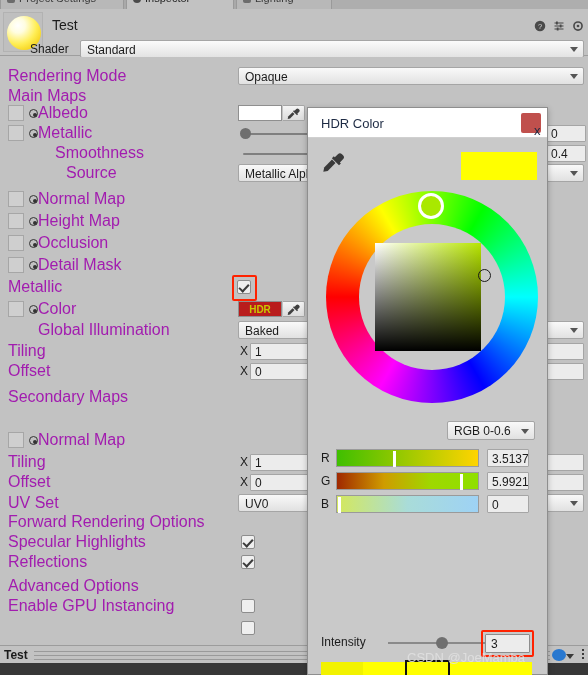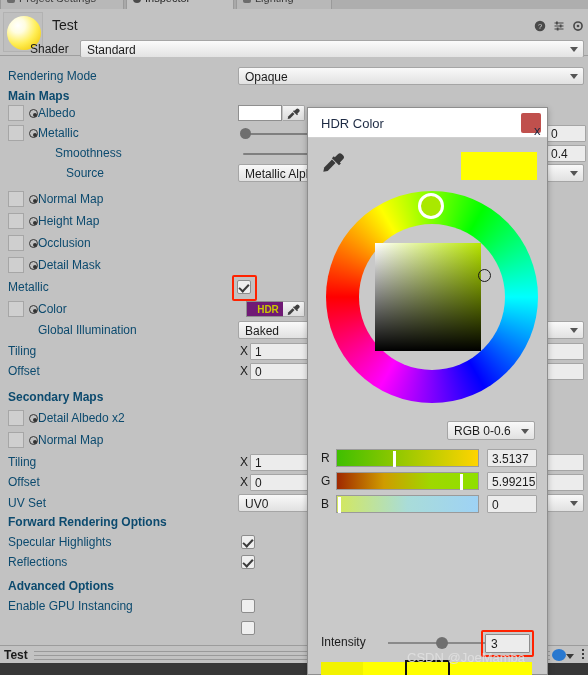--- a/index.html
+++ b/index.html
@@ -65,22 +65,22 @@
     position: absolute; right: 5px; top: 6px;
     border-left: 4px solid transparent; border-right: 4px solid transparent;
     border-top: 5px solid #555;
   }
   .hdr-icons { position: absolute; right: 4px; top: 11px; display: flex; gap: 7px; align-items: center; }
   .hdr-icons .hi { width: 12px; height: 12px; color: #4a4a4a; }
 
   
   .insp-body { position: absolute; top: 57px; left: 0; width: 588px; height: 588px; background: #c2c2c2; }
   .row { position: absolute; left: 0; width: 588px; height: 20px; }
-  .lbl { position: absolute; font-size: 12px; color: #0c4a6e; white-space: nowrap; line-height: 20px; }
-  .lbl.bold { font-weight: bold; }
+  .lbl { position: absolute; font-size: 16px; color: #a21caf; white-space: nowrap; line-height: 20px; }
+  .lbl.bold { font-weight: normal; }
   .ind1 { left: 8px; }
   .ind3 { left: 38px; }
   .ind4 { left: 55px; }
 
   .texbox {
     position: absolute; left: 8px; top: 2px; width: 16px; height: 16px;
     background: #cfcfcf; border: 1px solid #a6a6a6;
   }
   .targetdot {
     position: absolute; width: 9px; height: 9px; border: 1px solid #333;
@@ -230,21 +230,21 @@
   .rgbmode .arrow {
     position: absolute; right: 5px; top: 7px;
     border-left: 4px solid transparent; border-right: 4px solid transparent;
     border-top: 5px solid #555;
   }
   .chrow { position: absolute; left: 13px; width: 216px; height: 22px; }
   .chrow .ch-lbl { position: absolute; left: 0; top: 3px; font-size: 12px; }
   .ch-bar { position: absolute; left: 15px; top: 1px; width: 143px; height: 18px; border: 1px solid #9a9a9a; }
   .ch-mark { position: absolute; top: 1px; width: 3px; height: 16px; background: #fff; }
   .ch-val {
-    position: absolute; left: 166px; top: 1px; width: 50px; height: 18px;
+    position: absolute; left: 166px; top: 1px; width: 42px; height: 18px;
     background: #ececec; border: 1px solid #a5a5a5; border-radius: 1px;
     font-size: 12px; padding: 2px 2px 2px 4px; overflow: hidden; white-space: nowrap;
   }
 
   .intensity-lbl { position: absolute; left: 13px; top: 527px; font-size: 12px; }
   .int-track { position: absolute; left: 80px; top: 534px; width: 102px; height: 2px; background: #8a8a8a; }
   .int-knob { position: absolute; left: 128px; top: 529px; width: 12px; height: 12px; border-radius: 50%; background: #6f6f6f; }
   .int-val {
     position: absolute; left: 177px; top: 526px; width: 45px; height: 19px;
     background: #ececec; border: 1px solid #8d8d8d; border-radius: 1px;
@@ -398,21 +398,21 @@
     <div class="row" style="top:220px">
       <span class="lbl ind1">Metallic</span>
       <div class="chk on" style="left:237px"></div>
       <div class="redbox" style="left:232px; top:-2px; width:25px; height:26px;"></div>
     </div>
 
     <div class="row" style="top:242px">
       <div class="texbox"></div>
       <span class="targetdot" style="left:29px"></span>
       <span class="lbl ind3">Color</span>
-      <div class="hdrbadge" style="left:246px; background:#701a75;">
+      <div class="hdrbadge" style="left:238px; background:#b91c1c;">
         <span>HDR</span>
       </div>
       <div class="eyedrop" style="left:283px">
         <svg width="14" height="12" viewBox="0 0 14 12">
           <path d="M11.6 1.1a1.6 1.6 0 0 0-2.3 0L7.6 2.8 7 2.2 6 3.2l4 4 1-1-.6-.6 1.7-1.7a1.6 1.6 0 0 0 0-2.3z" fill="#3f3f3f"></path>
           <path d="M5.6 4.2 1.2 8.6 0.7 11l2.4-.5 4.4-4.4z" fill="#3f3f3f"></path>
         </svg>
       </div>
     </div>
 
@@ -437,25 +437,20 @@
       <span class="axis" style="left:240px">X</span>
       <div class="numfield" style="left:250px; width:334px;">
         <span>0</span>
       </div>
     </div>
 
     <div class="row" style="top:330px">
       <span class="lbl ind1 bold">Secondary Maps</span>
     </div>
 
-    <div class="row" style="top:351px">
-      <div class="texbox"></div>
-      <span class="targetdot" style="left:29px"></span>
-      <span class="lbl ind3">Detail Albedo x2</span>
-    </div>
 
     <div class="row" style="top:373px">
       <div class="texbox"></div>
       <span class="targetdot" style="left:29px"></span>
       <span class="lbl ind3">Normal Map</span>
     </div>
 
     <div class="row" style="top:395px">
       <span class="lbl ind1">Tiling</span>
       <span class="axis" style="left:240px">X</span>

